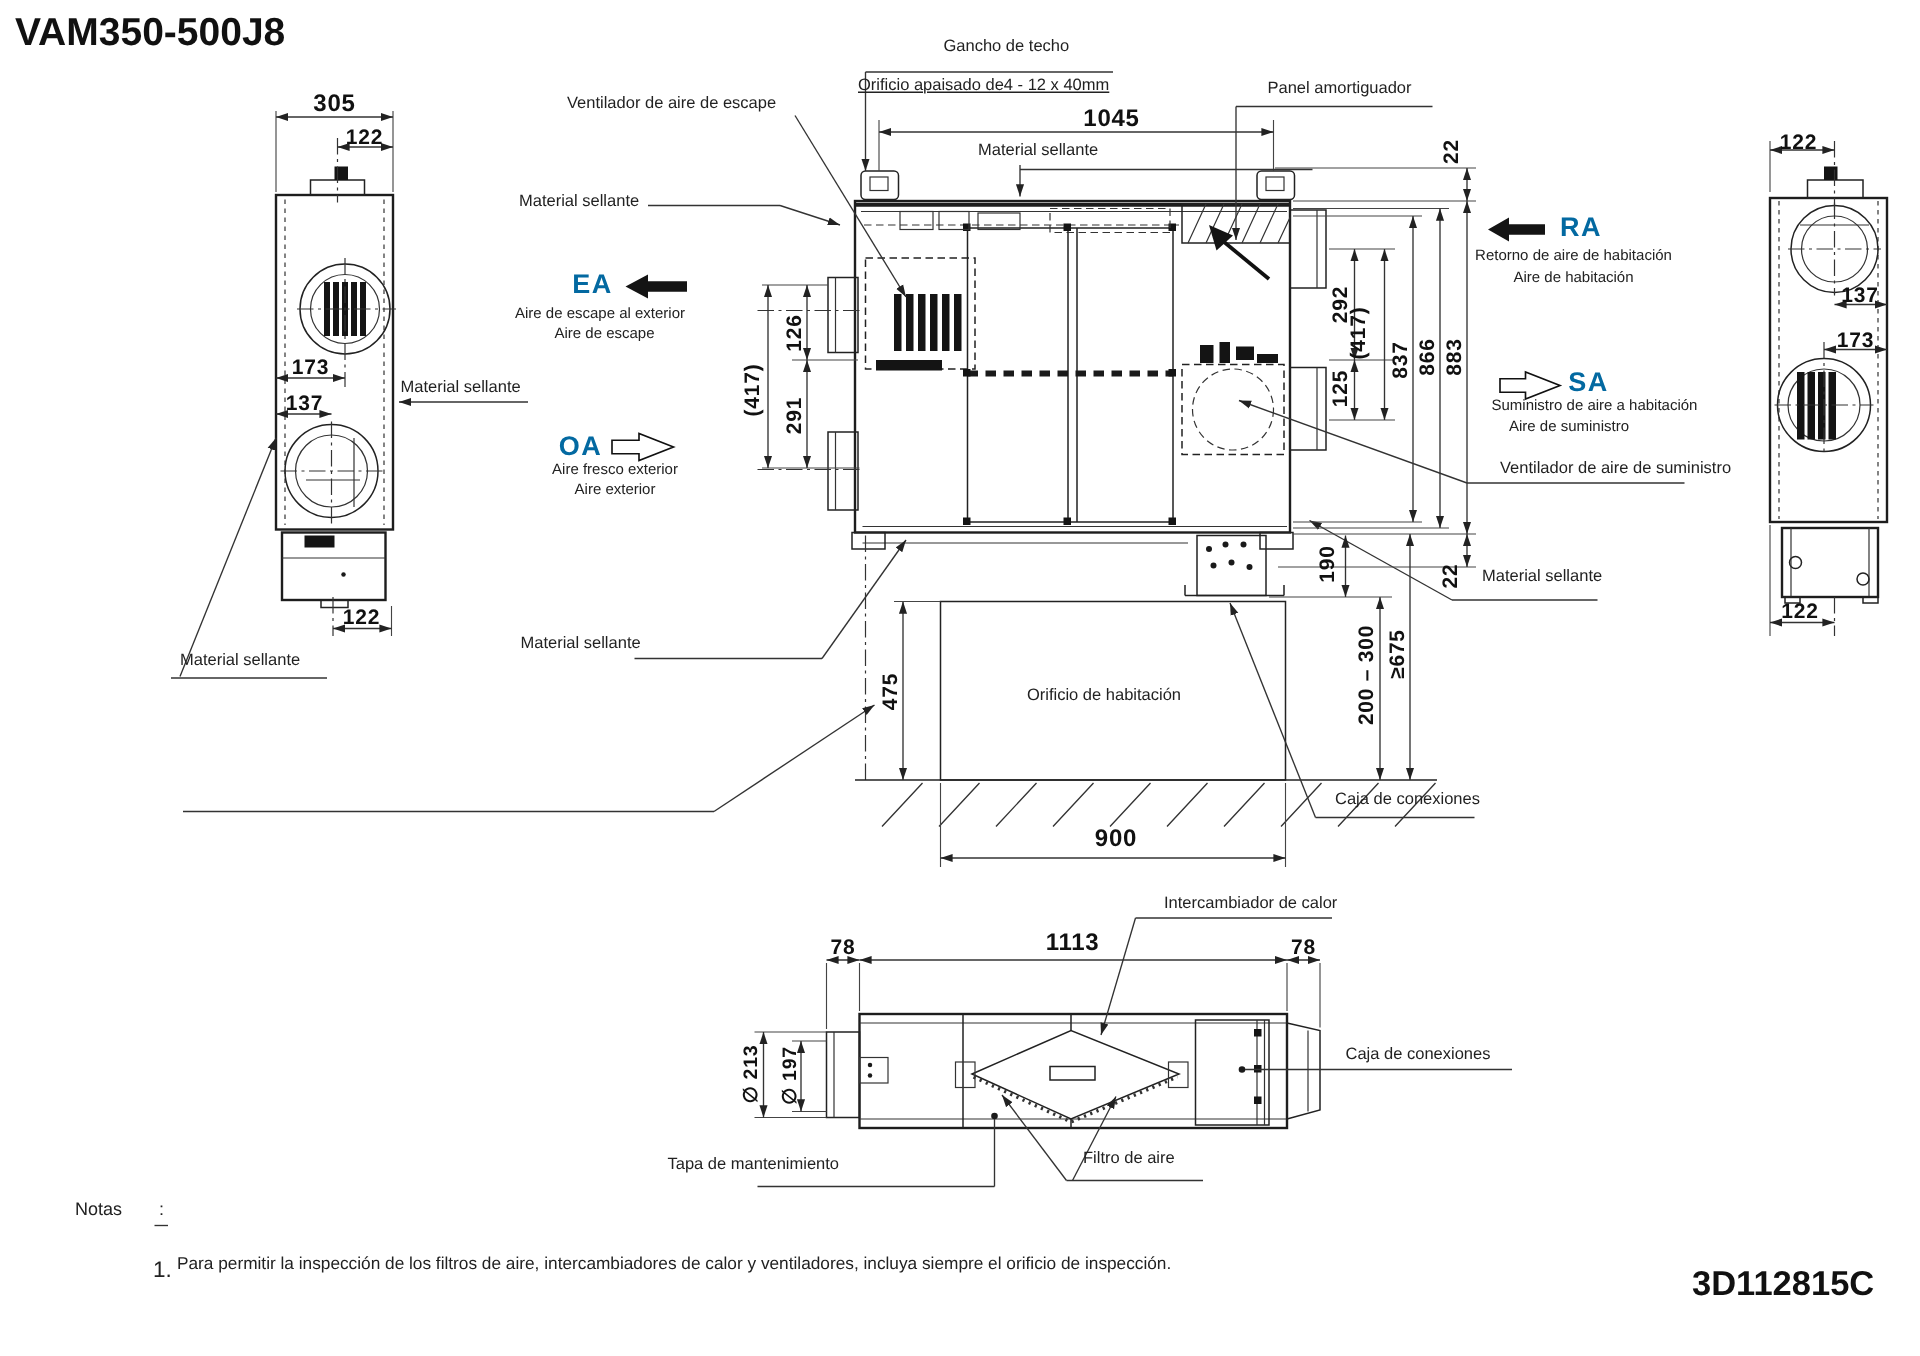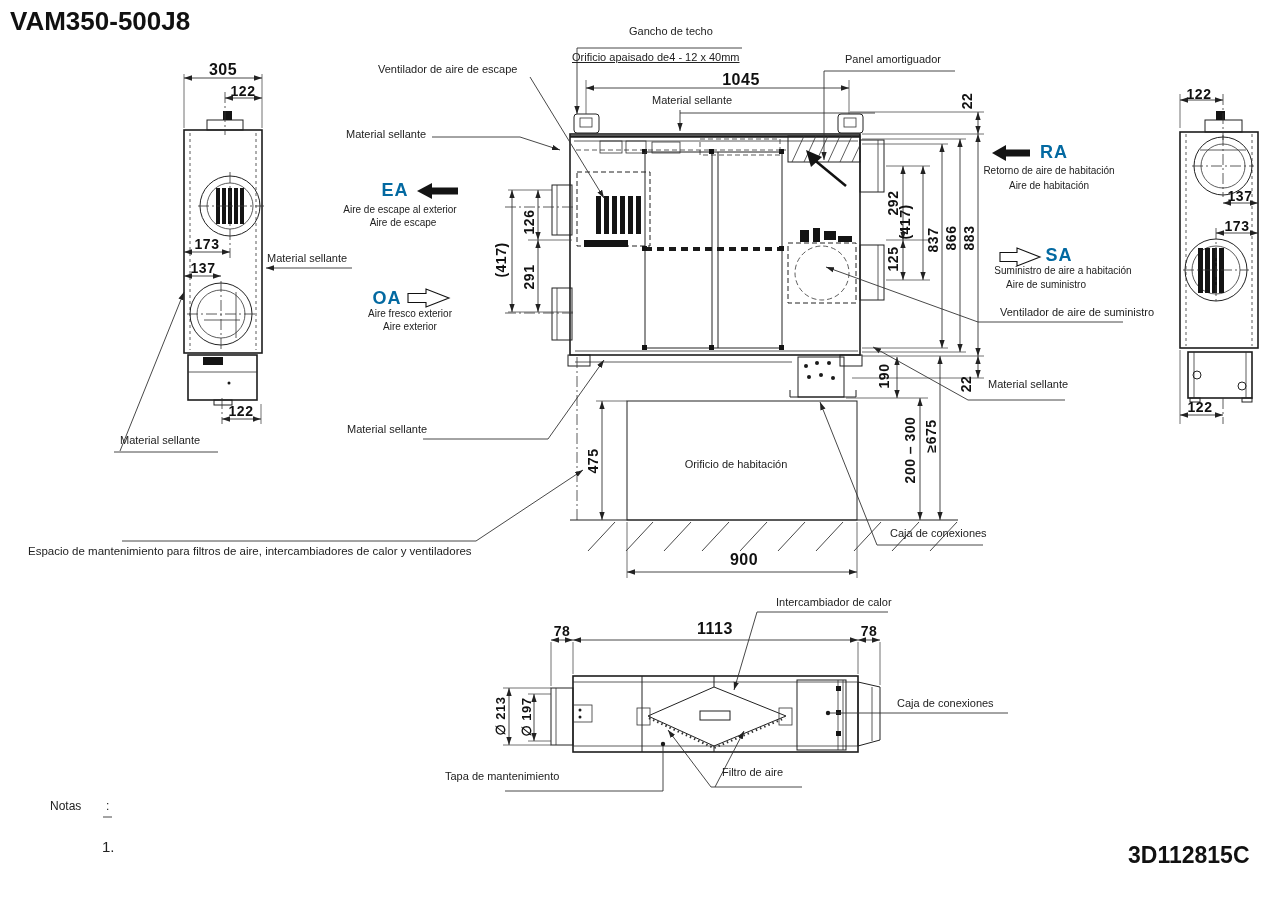--- a/index.html
+++ b/index.html
@@ -302,21 +302,20 @@
 <div class="lbl" style="left:652px;top:94px;">Material sellante</div>
 <div class="lbl" style="left:346px;top:128px;">Material sellante</div>
 
 <div class="lbl" style="left:267px;top:252px;">Material sellante</div>
 <div class="lbl" style="left:120px;top:434px;">Material sellante</div>
 
 <div class="lbl" style="left:347px;top:423px;">Material sellante</div>
 <div class="lbl" style="left:988px;top:378px;">Material sellante</div>
 <div class="lbl c" style="left:736px;top:464px;">Orificio de habitación</div>
 <div class="lbl" style="left:890px;top:527px;">Caja de conexiones</div>
-<div class="lbl note" style="left:28px;top:545px;">Espacio de mantenimiento para filtros de aire, intercambiadores de calor y ventiladores</div>
 <div class="lbl" style="left:1000px;top:306px;">Ventilador de aire de suministro</div>
 
 <div class="code c" style="left:395px;top:190px;">EA</div>
 <div class="lbl small c" style="left:400px;top:210px;">Aire de escape al exterior</div>
 <div class="lbl small c" style="left:403px;top:223px;">Aire de escape</div>
 <div class="code c" style="left:387px;top:298px;">OA</div>
 <div class="lbl small c" style="left:410px;top:314px;">Aire fresco exterior</div>
 <div class="lbl small c" style="left:410px;top:327px;">Aire exterior</div>
 <div class="code c" style="left:1054px;top:152px;">RA</div>
 <div class="lbl small c" style="left:1049px;top:171px;">Retorno de aire de habitación</div>
@@ -360,14 +359,15 @@
 <div class="dim rot" style="left:500px;top:716px;font-size:13px;">∅ 213</div>
 <div class="dim rot" style="left:526px;top:717px;font-size:13px;">∅ 197</div>
 <div class="lbl" style="left:776px;top:596px;">Intercambiador de calor</div>
 <div class="lbl" style="left:897px;top:697px;">Caja de conexiones</div>
 <div class="lbl" style="left:445px;top:770px;">Tapa de mantenimiento</div>
 <div class="lbl" style="left:722px;top:766px;">Filtro de aire</div>
 
 <div class="lbl notasq" style="left:50px;top:800px;">Notas</div>
 <div class="lbl notasq" style="left:106px;top:800px;">:</div>
 <div class="lbl itemno" style="left:102px;top:838px;">1.</div>
+<div class="lbl note" style="left:118px;top:837px;">Para permitir la inspección de los filtros de aire, intercambiadores de calor y ventiladores, incluya siempre el orificio de inspección.</div>
 
 </div>
 
 </body></html>

